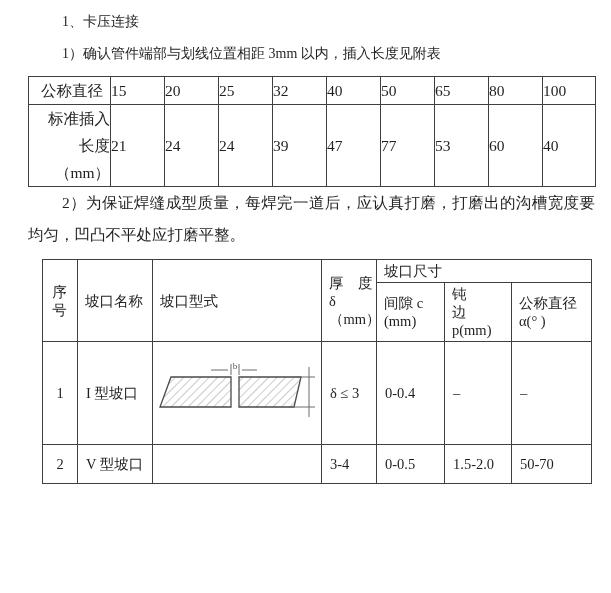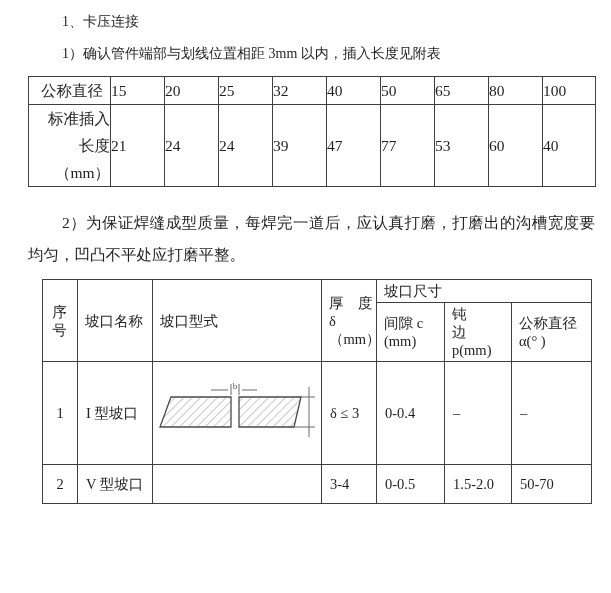--- a/index.html
+++ b/index.html
@@ -94,21 +94,21 @@
       <td>39</td>
       <td>47</td>
       <td>77</td>
       <td>53</td>
       <td>60</td>
       <td>40</td>
     </tr>
   </tbody>
     </table>
 
-  <p class="para indent" style="margin-top:20px">2）为保证焊缝成型质量，每焊完一道后，应认真打磨，打磨出的沟槽宽度要均匀，凹凸不平处应打磨平整。</p>
+  <p class="para indent" style="margin-top:0">2）为保证焊缝成型质量，每焊完一道后，应认真打磨，打磨出的沟槽宽度要均匀，凹凸不平处应打磨平整。</p>
 
   <table class="t2">
     <colgroup>
       <col style="width:35px">
         <col style="width:75px">
         <col style="width:169px">
         <col style="width:55px">
       <col style="width:68px">
         <col style="width:67px">
         <col style="width:80px">

